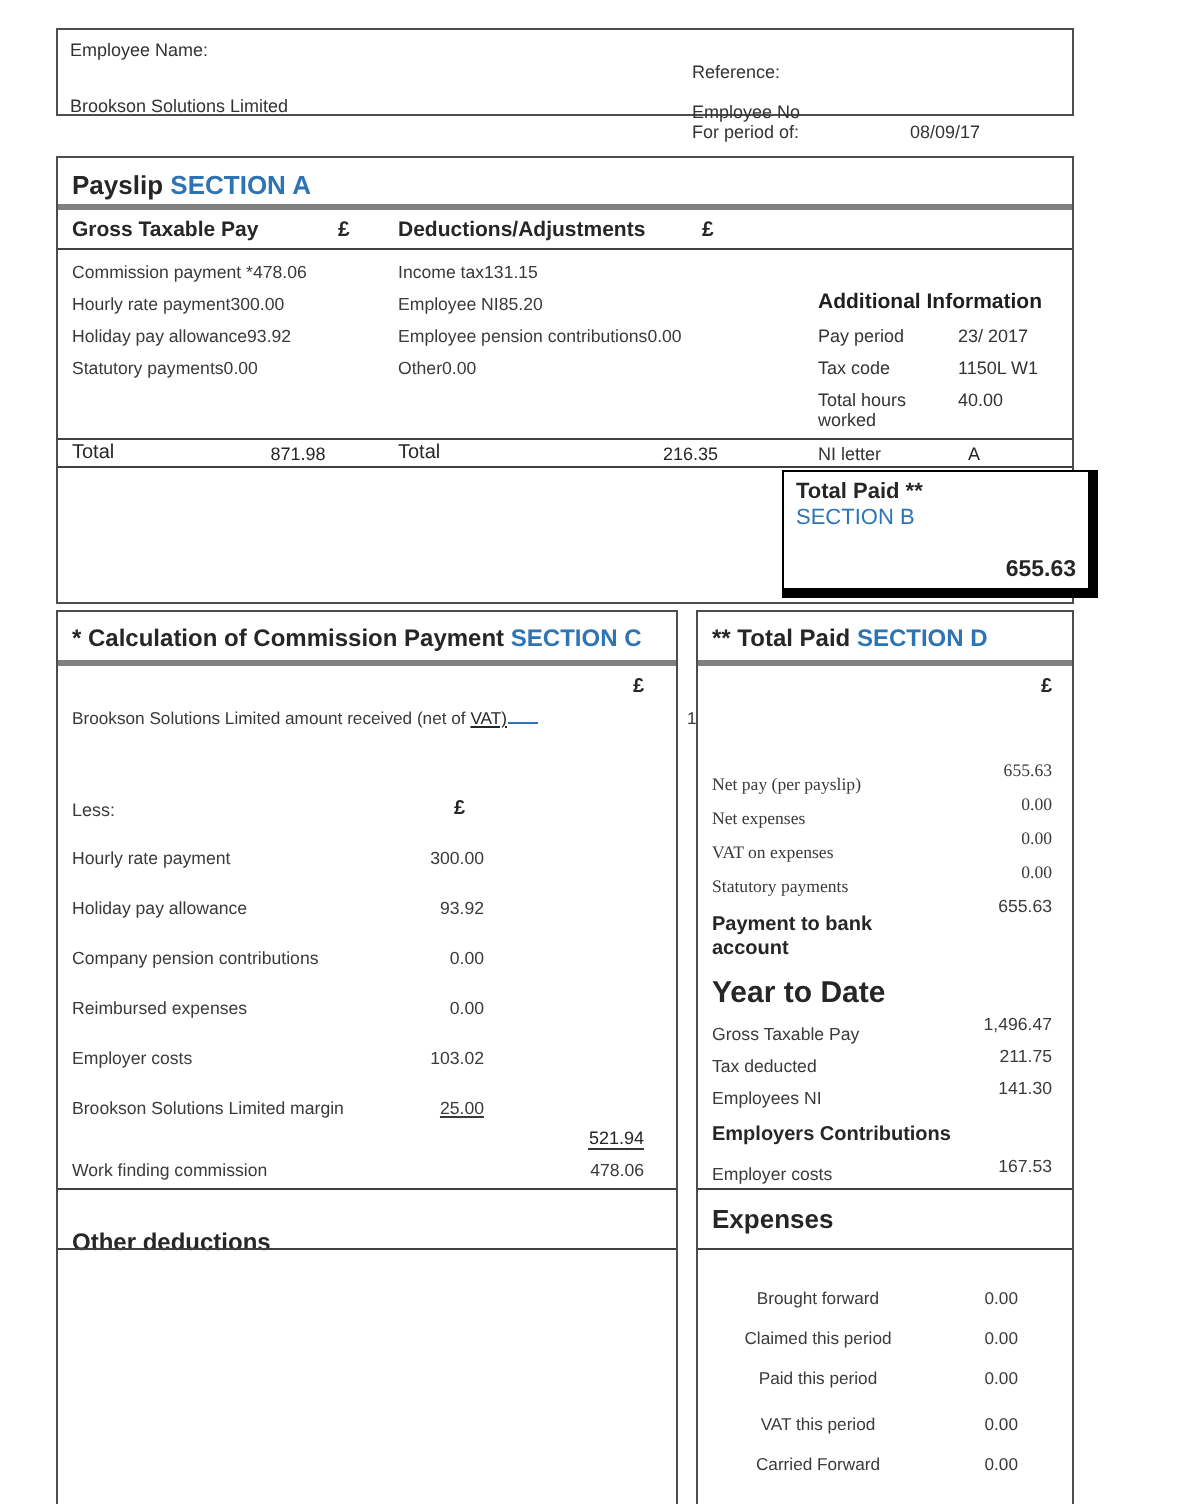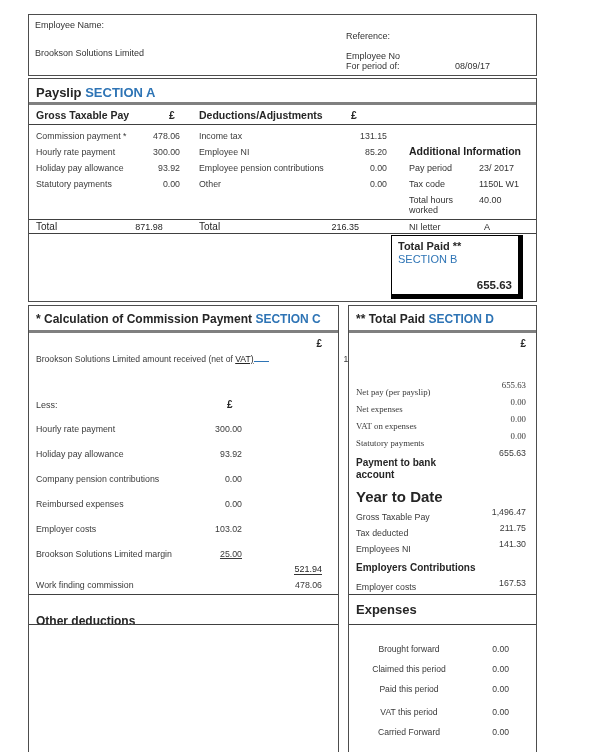--- a/index.html
+++ b/index.html
@@ -1,56 +1,56 @@
 <!DOCTYPE html>
 <html><head>
 <meta charset="utf-8">
 <style>
   * { margin:0; padding:0; box-sizing:border-box; }
   html,body { background:#ffffff; }
   body { font-family:"Liberation Sans", sans-serif; color:#262626; }
   .page { position:relative; width:600px; height:752px; background:#fff; overflow:hidden; }
 
   
-  .hdr-box { position:absolute; left:28px; top:14px; width:509px; height:62px; border:1px solid #4d4d4d; }
+  .hdr-box { position:absolute; left:28px; top:14px; width:509px; height:44px; border:1px solid #4d4d4d; }
   .hdr-box .t { position:absolute; font-size:9px; color:#333; white-space:nowrap; }
   .h-emp   { left:6px;  top:5px; }
   .h-comp  { left:6px;  top:33px; }
   .h-ref   { left:317px; top:16px; }
   .h-no    { left:317px; top:36px; }
   .h-per   { left:317px; top:46px; }
   .h-perv  { right:46px; top:46px; }
 
   
   .sa-box { position:absolute; left:28px; top:78px; width:509px; height:224px; border:1px solid #4d4d4d; }
   .sa-title { position:absolute; left:0; top:0; right:0; height:26px; border-bottom:3px solid #808080; padding:6px 0 0 7px; font-size:13px; font-weight:bold; }
   .blue { color:#2E74B5; }
   .sa-cols { position:absolute; left:0; top:29px; right:0; height:17px; border-bottom:1px solid #404040; font-size:10.5px; font-weight:bold; }
   .sa-cols .c1 { position:absolute; left:7px; top:1px; }
   .sa-cols .p1 { position:absolute; left:140px; top:1px; }
   .sa-cols .c2 { position:absolute; left:170px; top:1px; }
   .sa-cols .p2 { position:absolute; left:322px; top:1px; }
   .sa-left  { position:absolute; left:7px;  top:52px; width:144px; }
   .sa-right { position:absolute; left:170px; top:52px; width:188px; }
-  .sa-row { display:flex; justify-content:space-between; height:16px; font-size:8.8px; color:#3a3a3a; }
+  .sa-row { display:flex; height:16px; font-size:8.8px; color:#3a3a3a; }
   .ai { position:absolute; left:380px; top:66px; width:122px; font-size:9px; color:#333; }
   .ai-title { font-size:10.5px; font-weight:bold; color:#1f1f1f; line-height:1.15; margin-bottom:6px; }
   .ai-row { display:flex; height:16px; }
   .ai-row .lbl { width:70px; }
   .sa-total { position:absolute; left:0; top:140px; right:0; height:15px; border-top:1px solid #404040; border-bottom:1px solid #404040; font-size:10px; }
   .sa-total .b { font-weight:normal; }
   .st1l { position:absolute; left:7px;  top:1px; }
   .st1v { position:absolute; left:90px; top:2px; width:60px; text-align:center; font-size:9px; }
   .st2l { position:absolute; left:170px; top:1px; }
   .st2v { position:absolute; left:258px; top:2px; width:72px; text-align:right; font-size:9px; }
   .stnl { position:absolute; left:380px; top:2px; font-size:9px; font-weight:normal; color:#333; }
   .stnv { position:absolute; left:455px; top:2px; font-size:9px; }
 
   
-  .sb-box { position:absolute; left:362px; top:156px; width:132px; height:64px; background:#fff;
+  .sb-box { position:absolute; left:362px; top:156px; width:158px; height:64px; background:#fff;
             border:1px solid #000; border-right:5px solid #000; border-bottom:5px solid #000; }
   .sb-box .ttl { position:absolute; left:6px; top:4px; font-size:11px; font-weight:bold; }
   .sb-box .sec { position:absolute; left:6px; top:17px; font-size:11px; font-weight:normal; }
   .sb-box .val { position:absolute; right:6px; bottom:3px; font-size:11.5px; font-weight:bold; }
 
   
   .col { position:absolute; top:305px; height:447px; border:1px solid #4d4d4d; border-bottom:none; background:#fff; }
   .col-c { left:28px; width:311px; }
   .col-d { left:348px; width:189px; }
   .col-title { padding:6px 0 4px 7px; font-size:12px; font-weight:bold; border-bottom:3px solid #808080; white-space:nowrap; }

